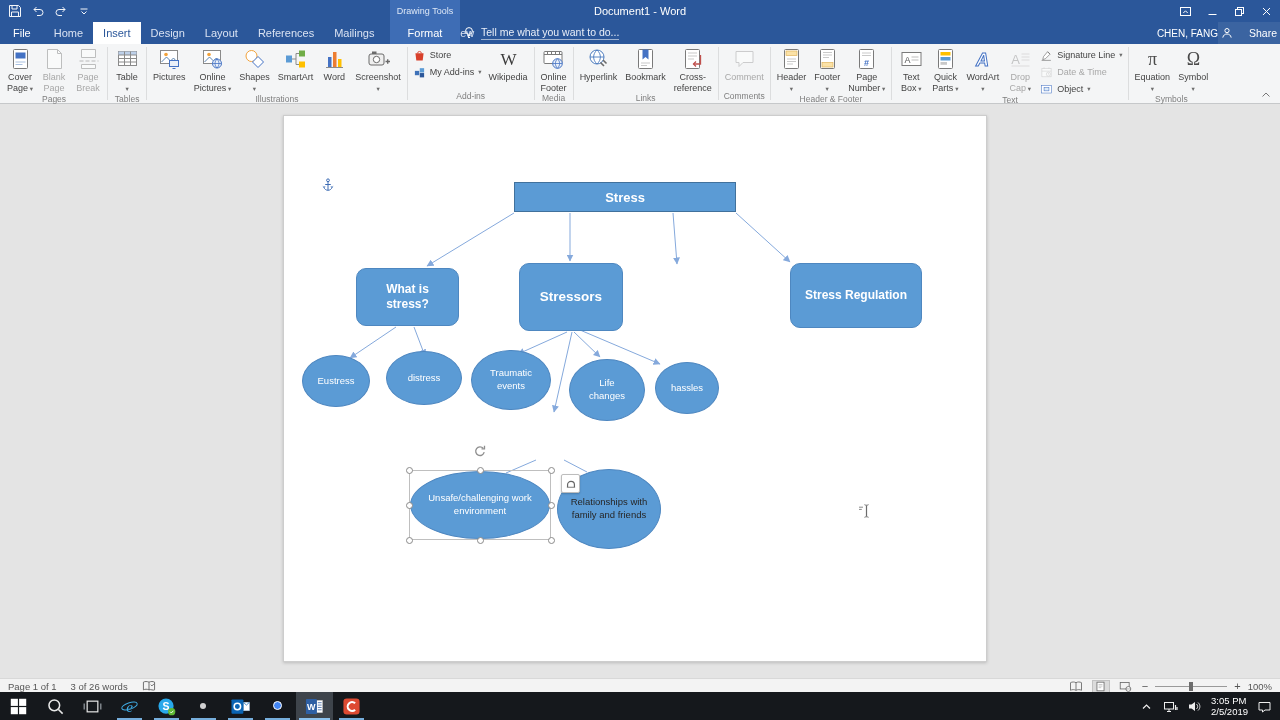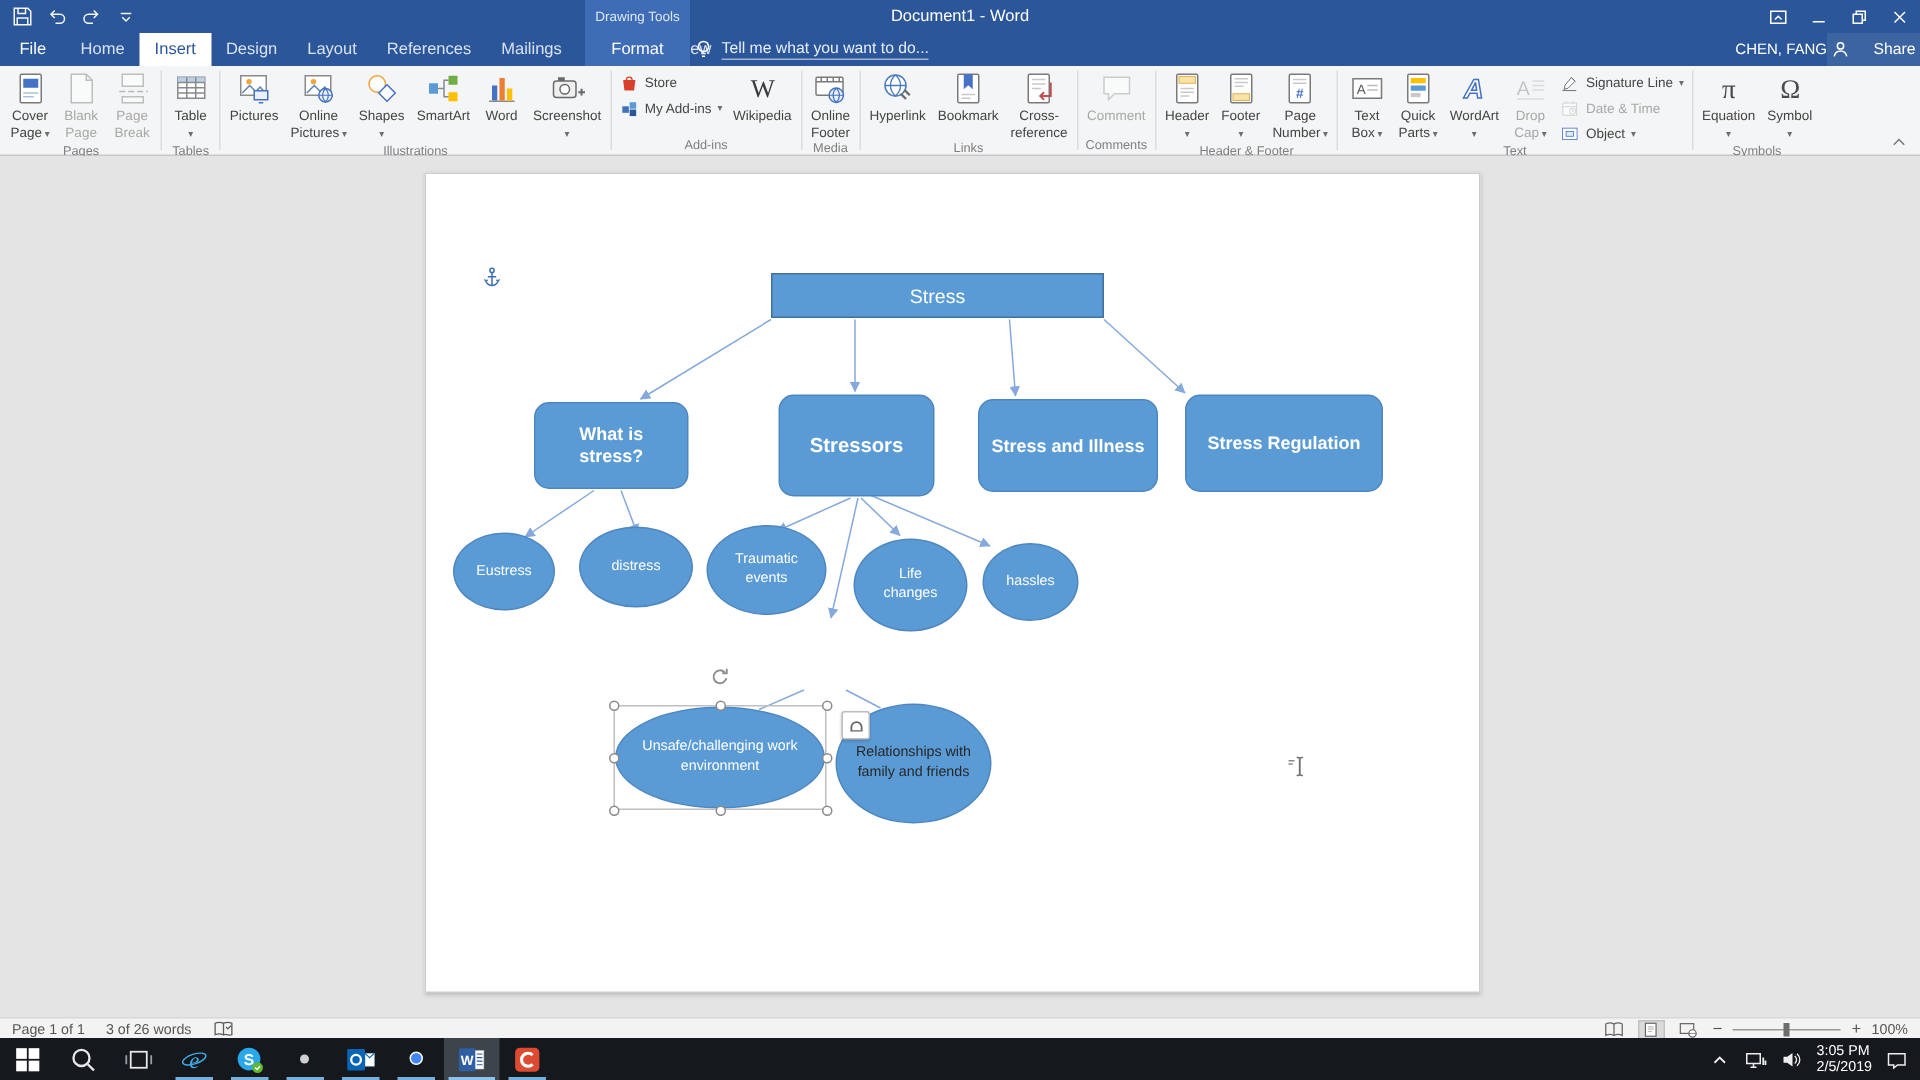--- a/index.html
+++ b/index.html
@@ -60,21 +60,21 @@
   .srow .sicon svg{width:100%;height:100%;}
   .collapse-ribbon{position:absolute;right:10px;bottom:3px;width:12px;height:10px;}
 
   
   .docarea{position:absolute;left:0;top:104px;width:1280px;height:574px;background:#E4E4E4;}
   .page{position:absolute;left:283px;top:11px;width:702px;height:545px;background:#FFFFFF;
        border:1px solid #CDCDCD;box-shadow:0 1px 3px rgba(0,0,0,.18);}
   .connectors{position:absolute;left:0;top:0;}
   .node{position:absolute;display:flex;align-items:center;justify-content:center;text-align:center;
        background:#5B9BD5;color:#FFFFFF;box-sizing:border-box;}
-  .node.rect{border:1.5px solid #41719C;font-weight:400;font-size:13px;}
+  .node.rect{border:1.5px solid #41719C;font-weight:700;font-size:13px;}
   .node.round{border-radius:10px;border:1px solid #4E87C0;font-weight:600;font-size:12px;line-height:1.25;}
   .node.ellipse{border-radius:50%;border:1px solid #4E87C0;font-size:9.5px;line-height:1.35;}
   .sel-box{position:absolute;border:1px solid #BFBFBF;box-sizing:border-box;}
   .handle{position:absolute;width:7px;height:7px;border-radius:50%;background:#FFFFFF;
        border:1px solid #8A8A8A;box-sizing:border-box;}
   .rotate-handle{position:absolute;width:14px;height:14px;}
   .layout-btn{position:absolute;width:17px;height:17px;background:#FFFFFF;border:1px solid #BDBDBD;
        border-radius:2px;box-shadow:0 1px 2px rgba(0,0,0,.2);display:flex;align-items:center;
        justify-content:center;}
   .anchor{position:absolute;width:12px;height:14px;}
@@ -598,21 +598,20 @@
           <line x1="283" y1="216" x2="234" y2="238" stroke="#85A9DC" stroke-width="1" marker-end="url(#arrow)"></line>
           <line x1="290" y1="216" x2="316" y2="241" stroke="#85A9DC" stroke-width="1" marker-end="url(#arrow)"></line>
           <line x1="296" y1="214" x2="376" y2="248" stroke="#85A9DC" stroke-width="1" marker-end="url(#arrow)"></line>
           <line x1="288" y1="216" x2="270" y2="296" stroke="#85A9DC" stroke-width="1" marker-end="url(#arrow)"></line>
           <line x1="252" y1="344" x2="222" y2="357" stroke="#85A9DC" stroke-width="1"></line>
           <line x1="280" y1="344" x2="303" y2="356" stroke="#85A9DC" stroke-width="1"></line>
         </svg>
         <div class="node rect" style="left: 230px; top: 66px; width: 222px; height: 30px;">Stress</div>
         <div class="node round" style="left: 72px; top: 152px; width: 103px; height: 58px; padding: 0px 22px;">What is stress?</div>
         <div class="node round" style="left: 235px; top: 147px; width: 104px; height: 68px; font-size: 13.5px;">Stressors</div>
-        <div class="node round" style="left: 368px; top: 150px; width: 120px; height: 62px;">Stress and Illness</div>
         <div class="node round" style="left: 506px; top: 147px; width: 132px; height: 65px;">Stress Regulation</div>
         <div class="node ellipse" style="left: 18px; top: 239px; width: 68px; height: 52px;">Eustress</div>
         <div class="node ellipse" style="left: 102px; top: 235px; width: 76px; height: 54px;">distress</div>
         <div class="node ellipse" style="left: 187px; top: 234px; width: 80px; height: 60px; padding: 0px 12px;">Traumatic events</div>
         <div class="node ellipse" style="left: 285px; top: 243px; width: 76px; height: 62px; padding: 0px 16px;">Life changes</div>
         <div class="node ellipse" style="left: 371px; top: 246px; width: 64px; height: 52px;">hassles</div>
         <div class="node ellipse" style="left: 126px; top: 355px; width: 140px; height: 68px; padding: 0px 8px;">Unsafe/challenging work environment</div>
         <div class="node ellipse" style="left: 273px; top: 353px; width: 104px; height: 80px; padding: 0px 10px; color: rgb(38, 38, 38);">Relationships with family and friends</div>
         <div class="sel-box" style="left: 125px; top: 354px; width: 142px; height: 70px;"></div>
         <div class="handle" style="left: 121.5px; top: 350.5px;"></div>

